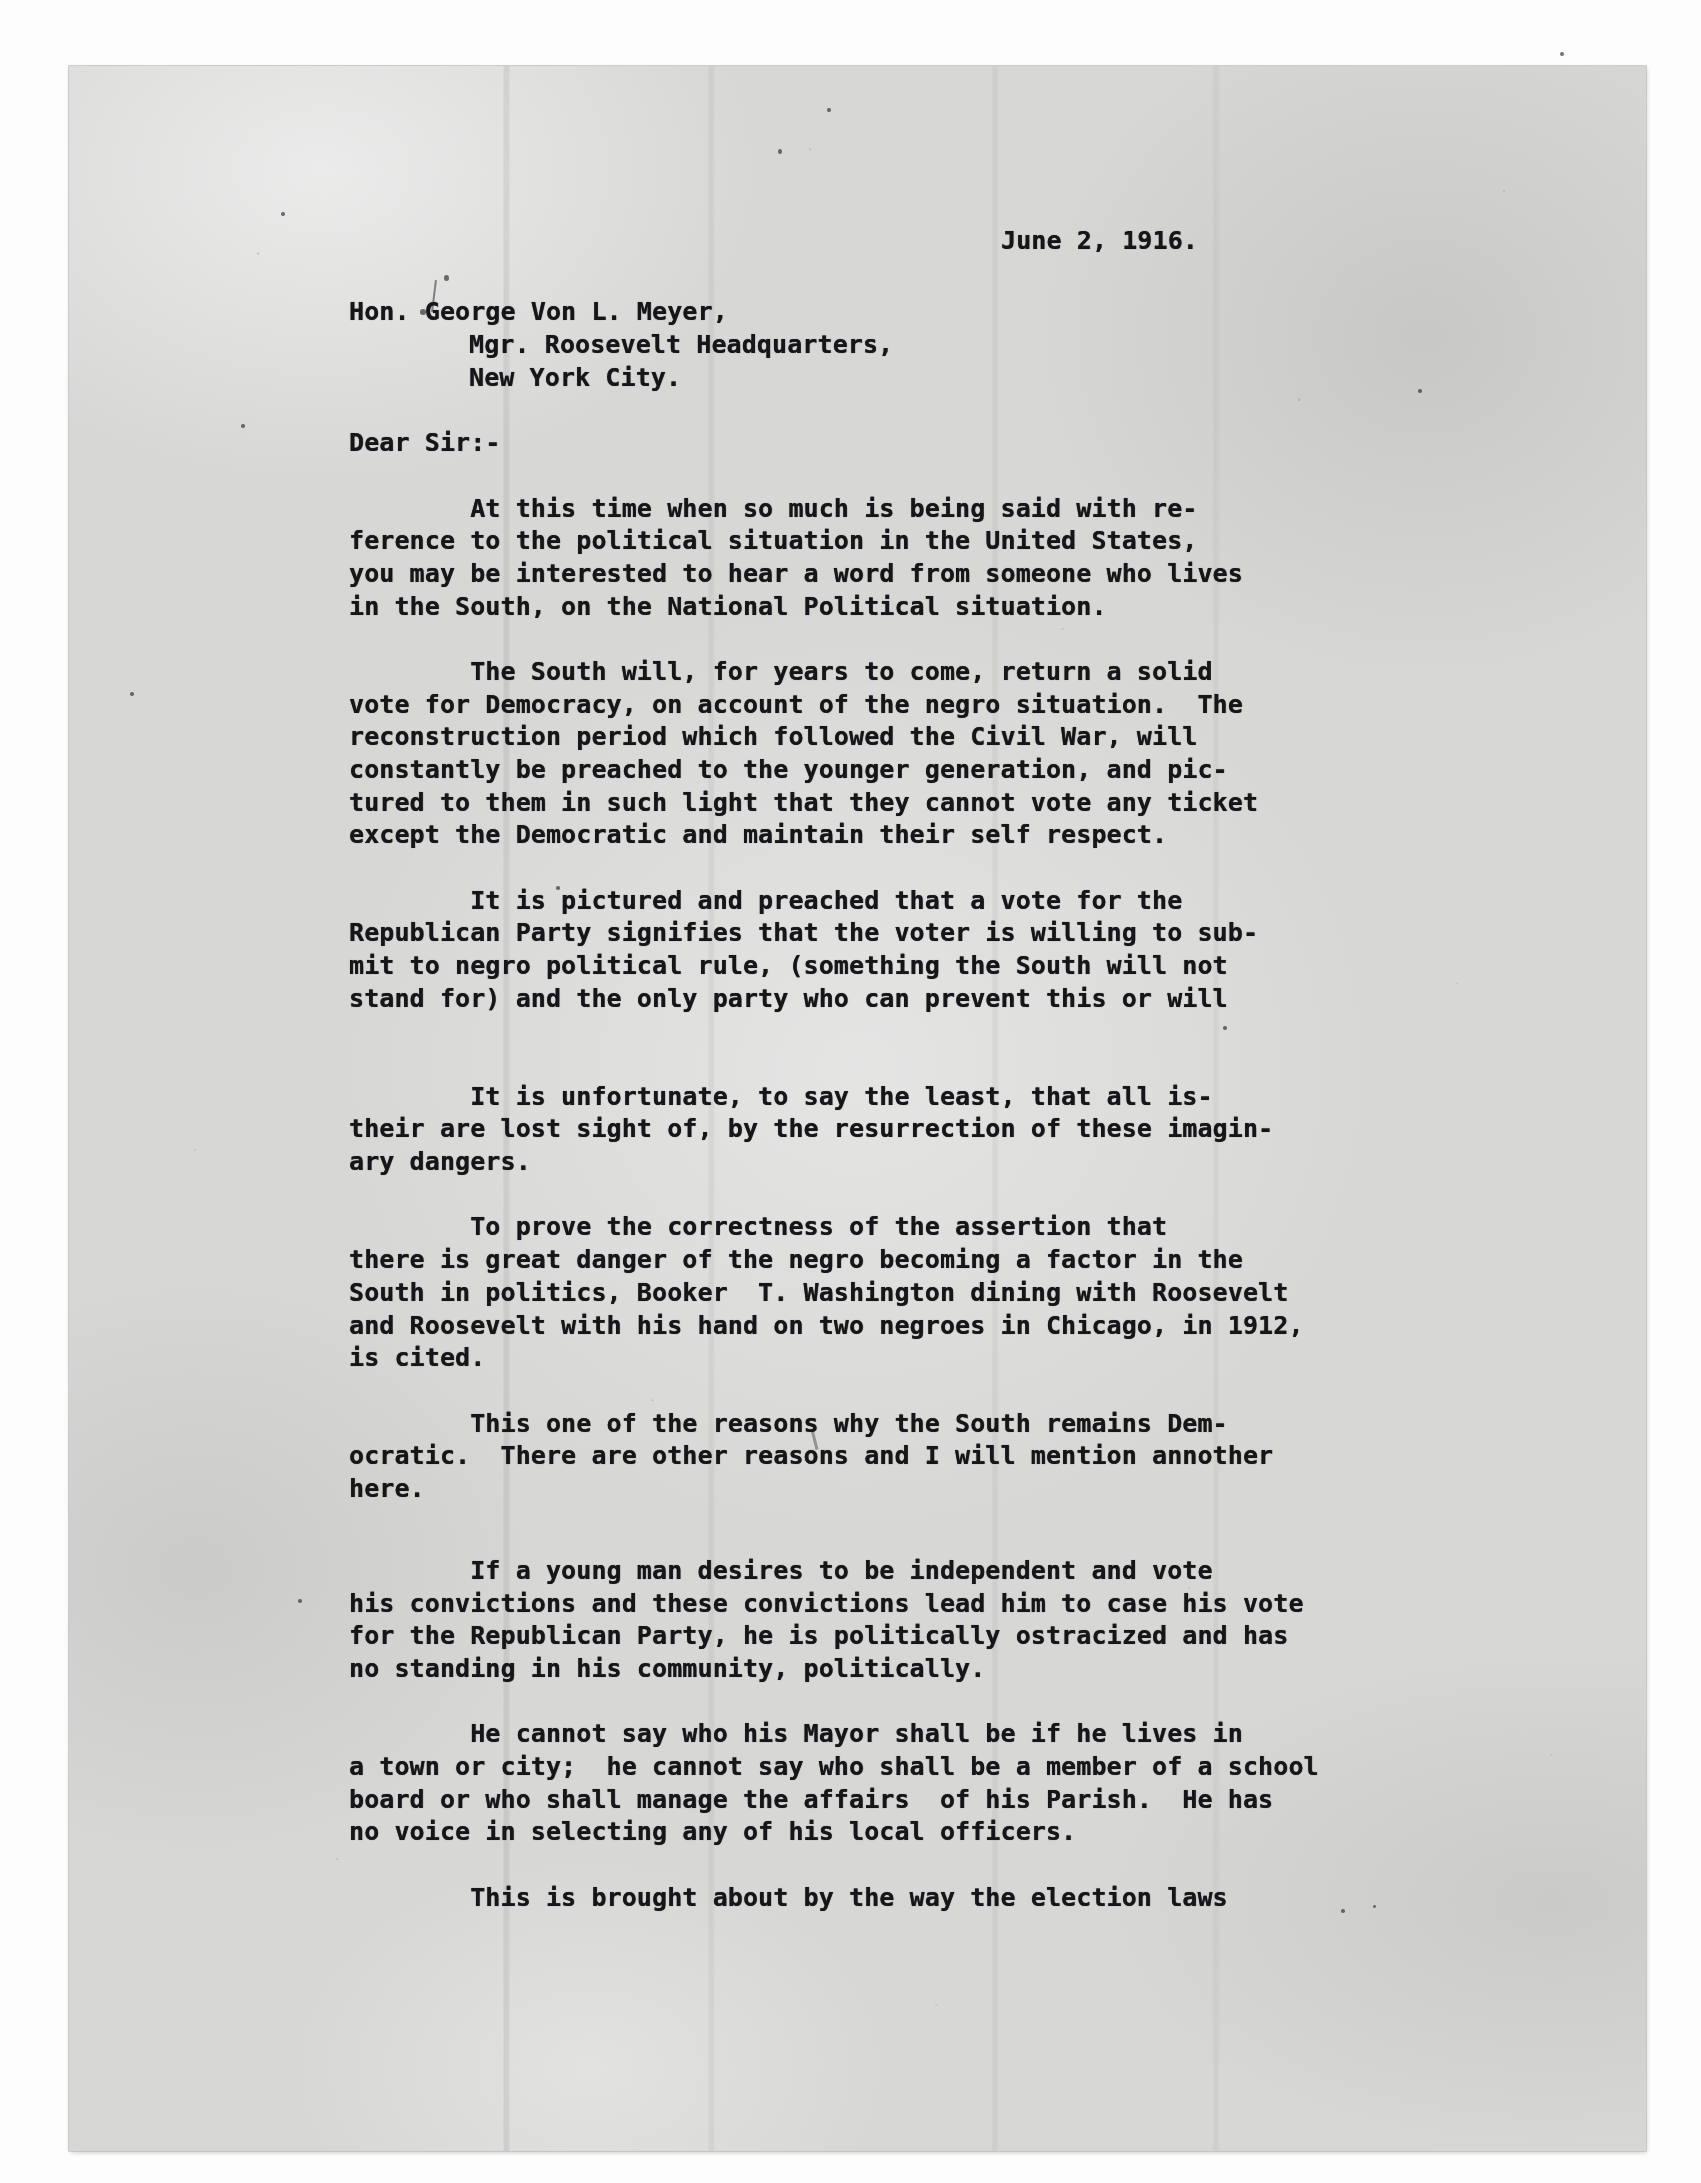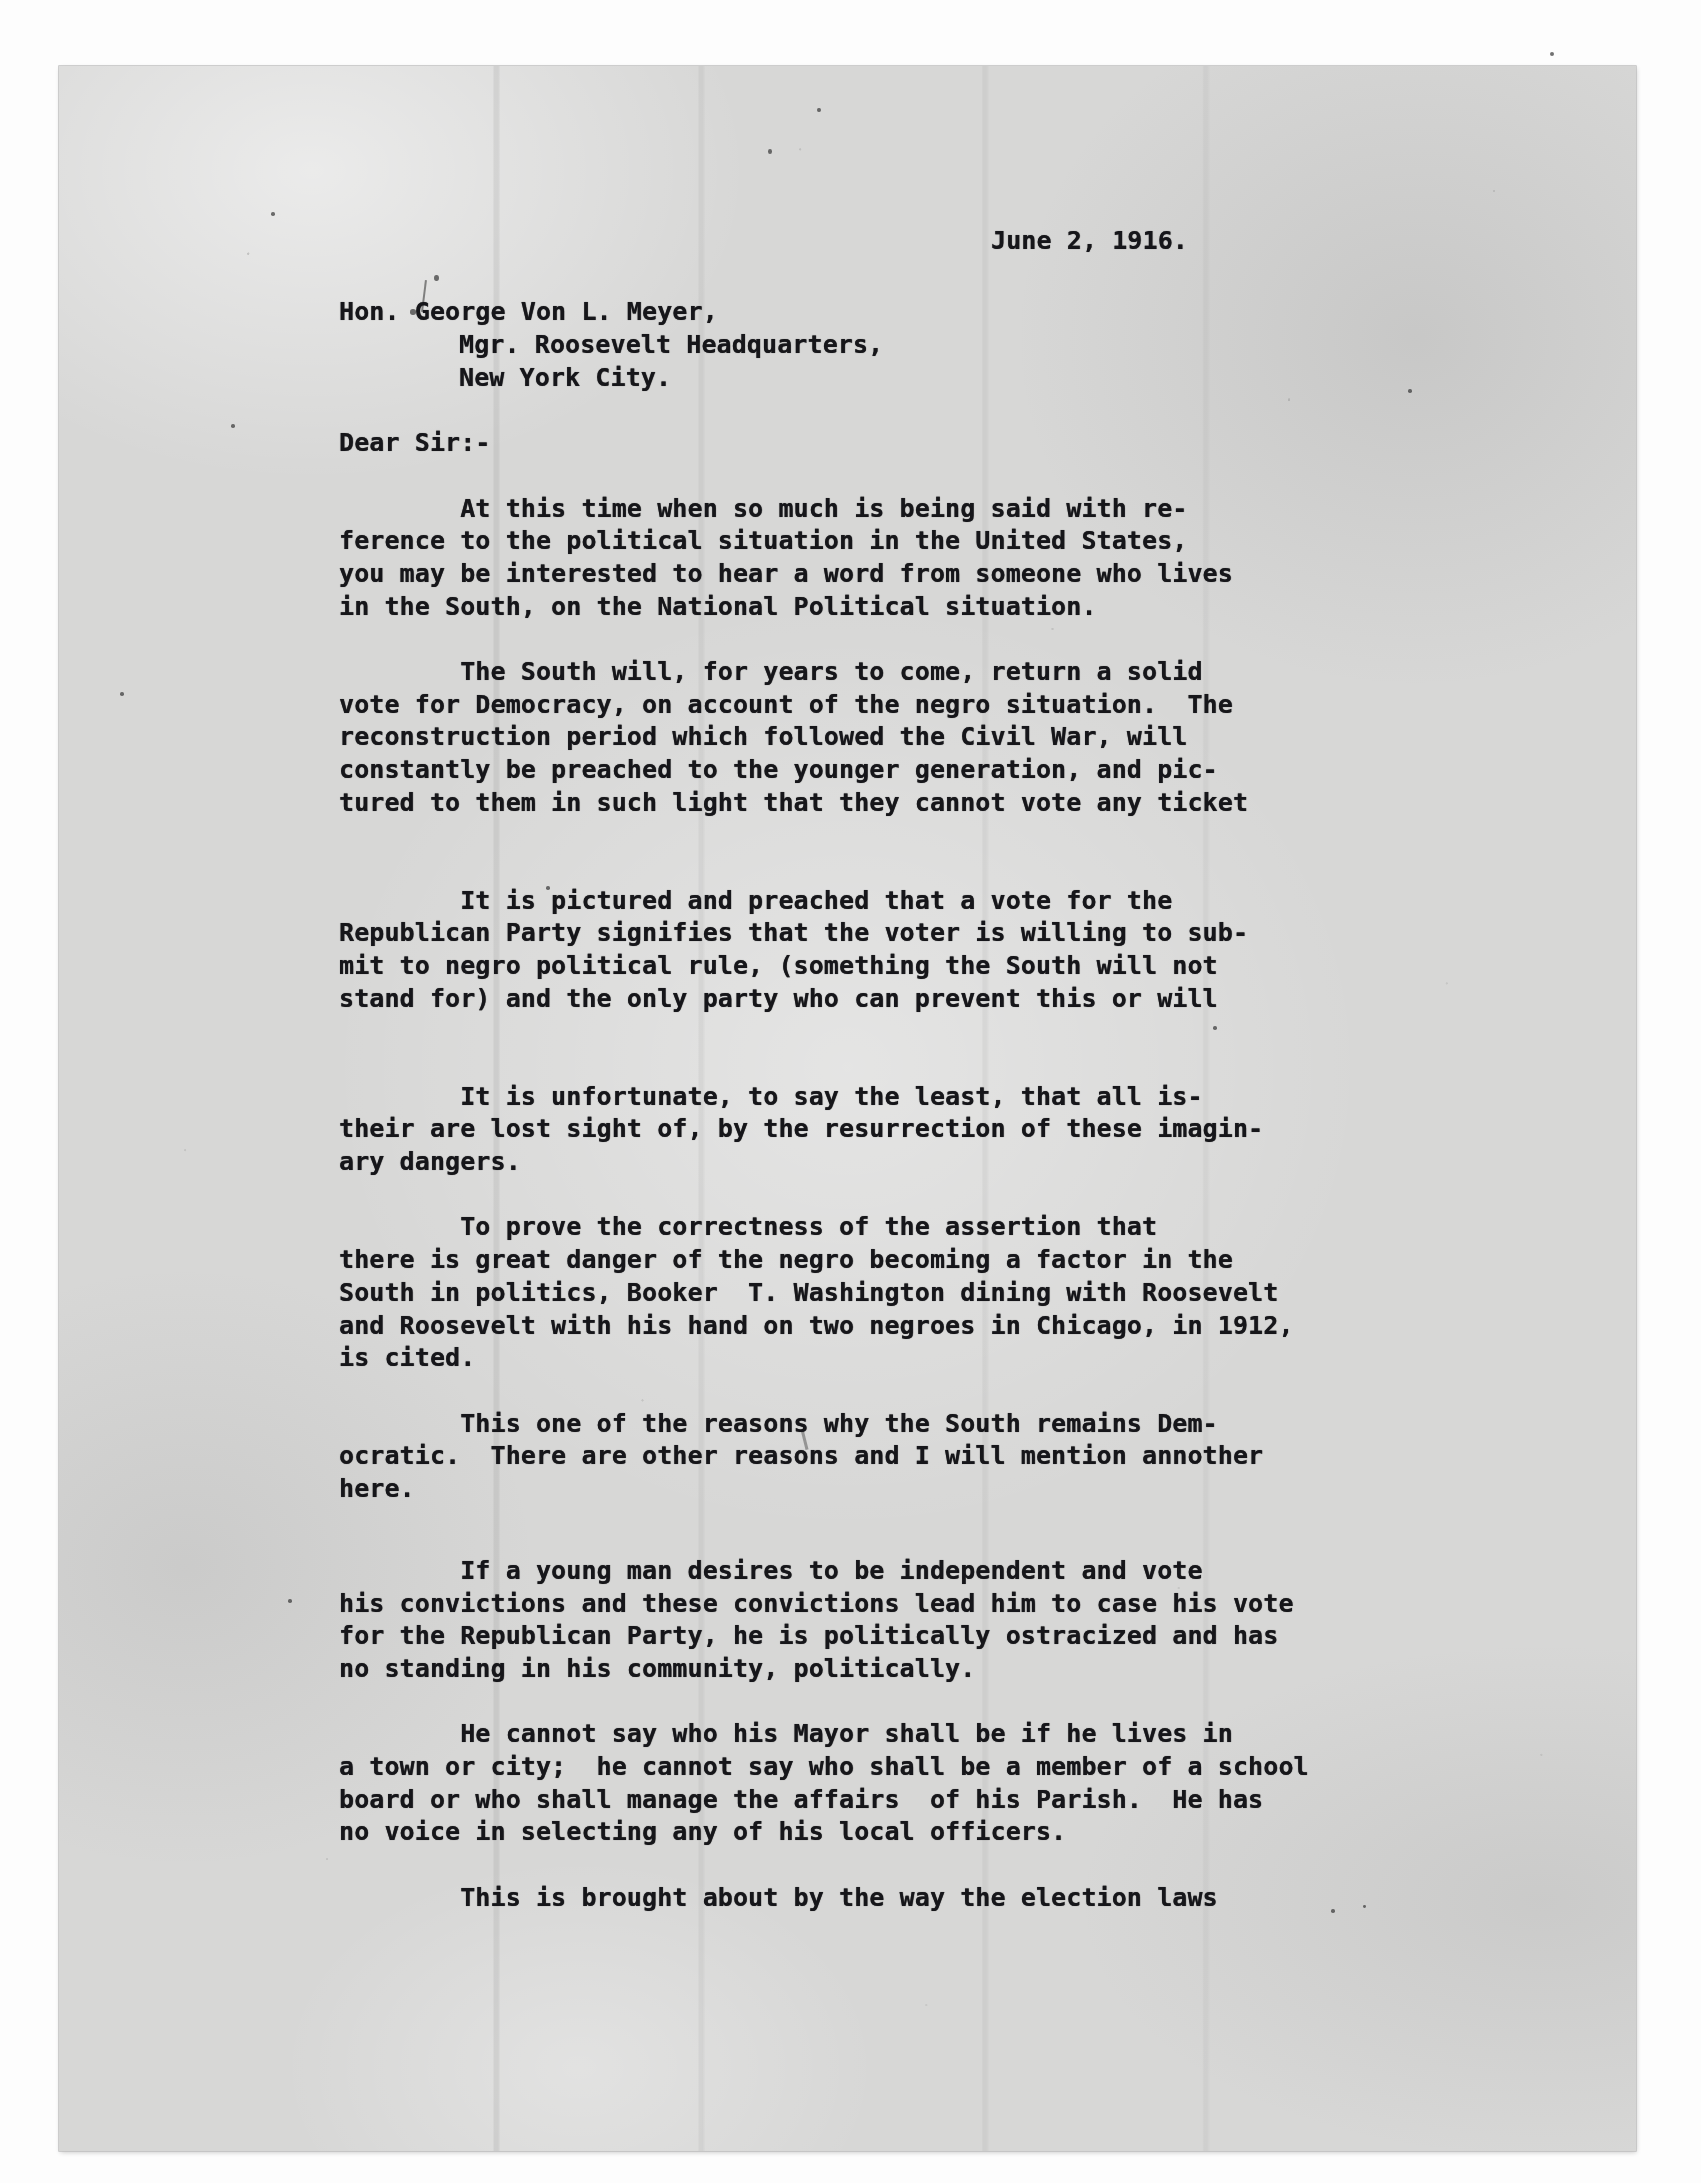--- a/index.html
+++ b/index.html
@@ -1,21 +1,21 @@
 <!DOCTYPE html>
 <html style="font-size:11px"><head>
 <meta charset="utf-8">
 <style>
   html,body{margin:0;padding:0;background:#fdfdfd;}
   body{width:1701px;height:2183px;position:relative;overflow:hidden;
        font-family:"DejaVu Sans Mono","Liberation Mono",monospace;}
 
   
   #sheet{
-    position:absolute;left:59px;top:66px;width:1577px;height:2085px;
+    position:absolute;left:69px;top:66px;width:1577px;height:2085px;
     background:#d7d7d6;
     box-shadow:0 0 0 0.7px #bdbdbd, 1.4px 2.1px 4.9px rgba(0,0,0,.22);
   }
   
   #sheet .grain{
     position:absolute;inset:0;pointer-events:none;
     background:
       radial-gradient(ellipse 626px 445px at 16% 5%,  rgba(255,255,255,.50), rgba(255,255,255,0) 70%),
       radial-gradient(ellipse 556px 487px at 86% 13%, rgba(120,120,120,.16), rgba(0,0,0,0) 72%),
       radial-gradient(ellipse 695px 626px at 50% 48%,rgba(255,255,255,.34), rgba(255,255,255,0) 75%),
@@ -105,20 +105,21 @@
     <div class="ln" style="left:280px;top:426px;">        At this time when so much is being said with re-</div>
     <div class="ln" style="left:280px;top:458px;">ference to the political situation in the United States,</div>
     <div class="ln" style="left:280px;top:491px;">you may be interested to hear a word from someone who lives</div>
     <div class="ln" style="left:280px;top:524px;text-align:center;">in the South, on the National Political situation.</div>
 
     <div class="ln" style="left:280px;top:589px;">        The South will, for years to come, return a solid</div>
     <div class="ln" style="left:280px;top:622px;">vote for Democracy, on account of the negro situation.  The</div>
     <div class="ln" style="left:280px;top:654px;">reconstruction period which followed the Civil War, will</div>
     <div class="ln" style="left:280px;top:687px;">constantly be preached to the younger generation, and pic-</div>
     <div class="ln" style="left:280px;top:720px;">tured to them in such light that they cannot vote any ticket</div>
+    <div class="ln" style="left:280px;top:752px;">except the Democratic and maintain their self respect.</div>
 
     <div class="ln" style="left:280px;top:818px;">        It is pictured and preached that a vote for the</div>
     <div class="ln" style="left:280px;top:850px;">Republican Party signifies that the voter is willing to sub-</div>
     <div class="ln" style="left:280px;top:883px;">mit to negro political rule, (something the South will not</div>
     <div class="ln" style="left:280px;top:916px;">stand for) and the only party who can prevent this or will</div>
 
     <div class="ln" style="left:280px;top:1014px;">        It is unfortunate, to say the least, that all is-</div>
     <div class="ln" style="left:280px;top:1046px;">their are lost sight of, by the resurrection of these imagin-</div>
     <div class="ln" style="left:280px;top:1079px;">ary dangers.</div>
 

